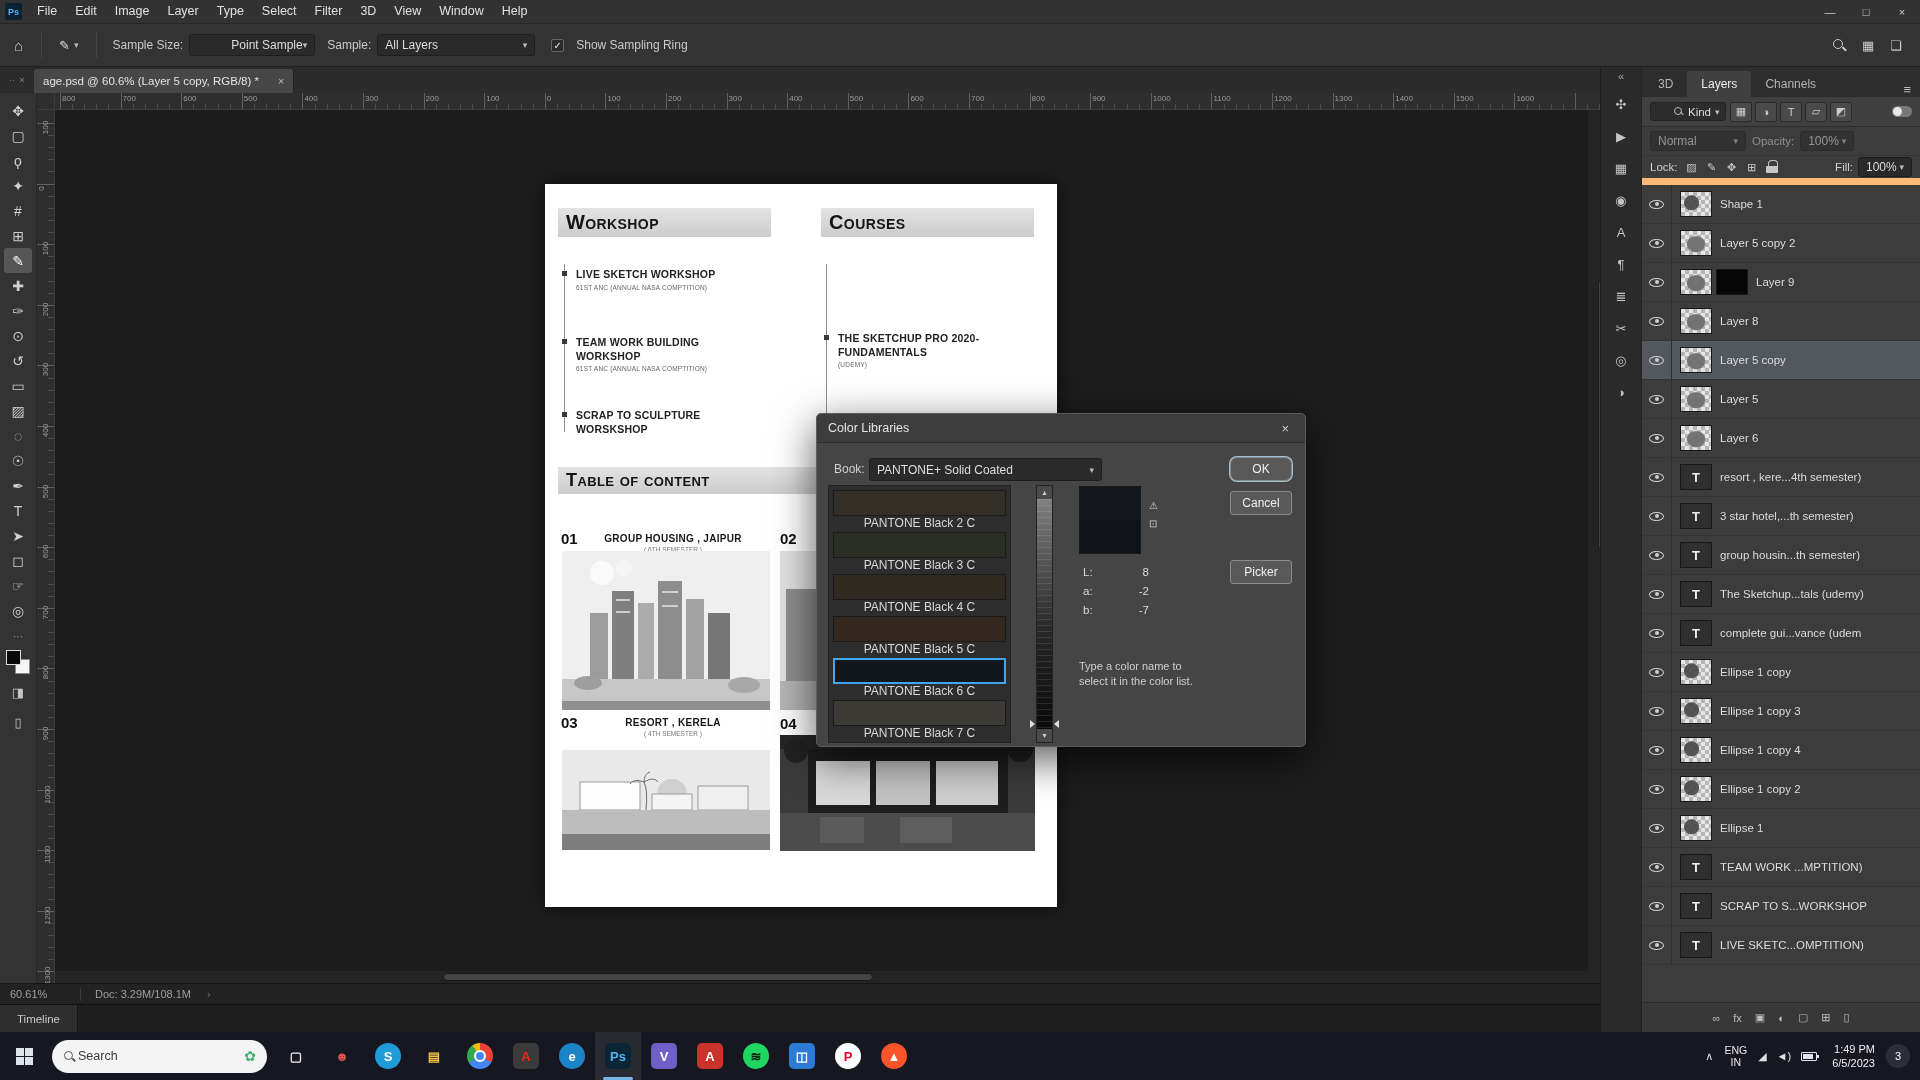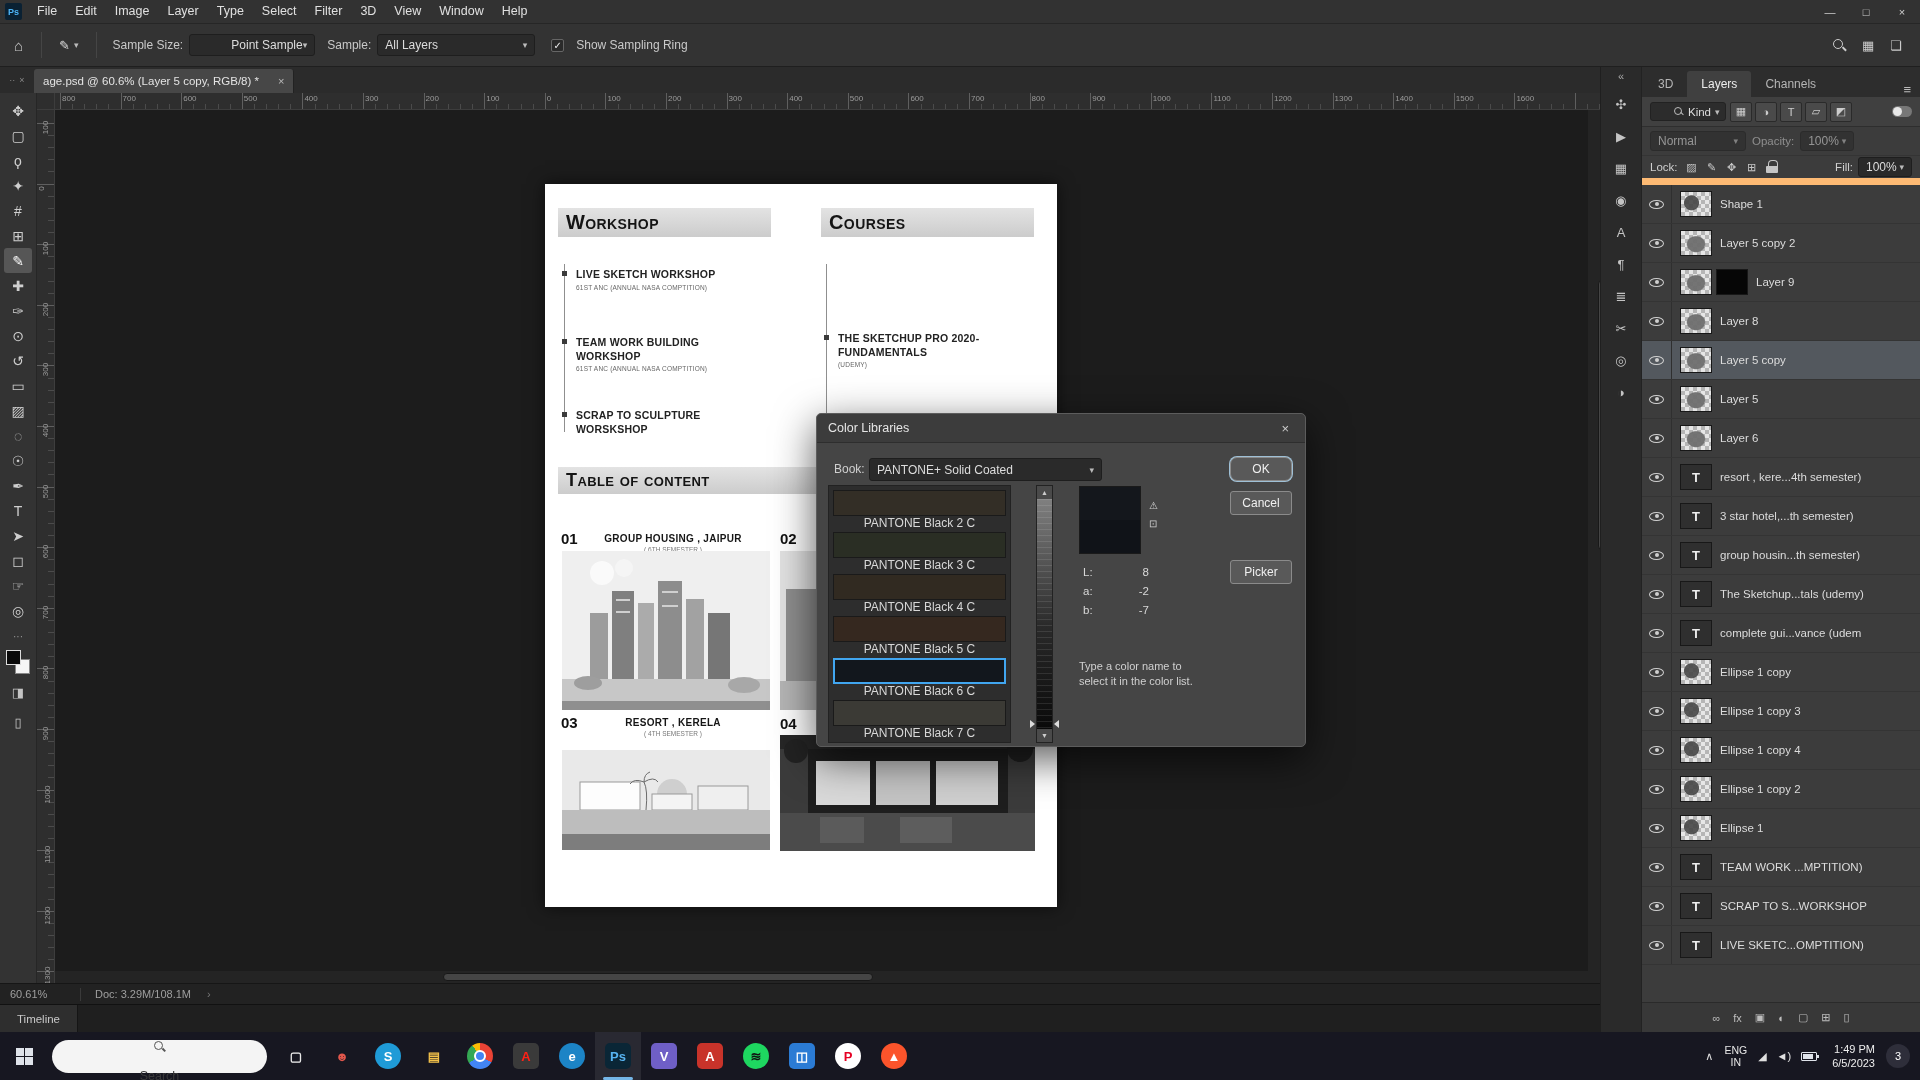--- a/index.html
+++ b/index.html
@@ -163,21 +163,21 @@
   .status-sep { width:1px; height:13px; background:#3a3a3a; margin-right:14px; }
   .status-chevron { margin-left:16px; color:#777; }
   .timelinebar { position:absolute; left:0; top:1004px; width:1600px; height:28px; background:#1f1f1f; border-top:1px solid #111; display:flex; z-index:4; }
   .timeline-tab { width:78px; background:#2e2e2e; color:#c9c9c9; font-size:11.5px; display:flex; align-items:center; justify-content:center; border-right:1px solid #151515; }
 
   
   .taskbar { position:absolute; left:0; top:1032px; width:1920px; height:48px; background:#171721; display:flex; align-items:center; z-index:60; }
   .tb-start { width:48px; height:48px; display:flex; align-items:center; justify-content:center; }
   .win-logo { width:17px; height:17px; display:grid; grid-template-columns:8px 8px; grid-template-rows:8px 8px; gap:1px; }
   .win-logo div { background:#dfe3ea; }
-  .tb-search { width:215px; height:33px; background:#f4f4f4; border-radius:17px; display:flex; align-items:center; padding:0 11px; gap:16px; margin-left:4px;flex-direction:column; }
+  .tb-search { width:215px; height:33px; background:#f4f4f4; border-radius:17px; display:flex; align-items:center; padding:0 11px; gap:2px; margin-left:4px; }
   .icon-mag-dark { width:13px; height:13px; position:relative; flex:none; }
   .icon-mag-dark::before { content:""; position:absolute; left:1px; top:1px; width:7px; height:7px; border:1.5px solid #555; border-radius:50%; }
   .icon-mag-dark::after { content:""; position:absolute; left:9px; top:9px; width:4px; height:1.5px; background:#555; transform:rotate(45deg); }
   .tb-search-text { color:#3a3a3a; font-size:12.5px; }
   .search-flower { margin-left:auto; font-size:14px; color:#3eb06f; }
   .tb-apps { display:flex; margin-left:6px; height:100%; }
   .tb-app { width:46px; height:48px; display:flex; align-items:center; justify-content:center; position:relative; }
   .tb-app.active { background:rgba(255,255,255,.08); }
   .tb-app.active::after { content:""; position:absolute; bottom:0; left:8px; right:8px; height:3px; background:#75b6e7; border-radius:2px; }
   .tb-icon { width:26px; height:26px; border-radius:5px; display:flex; align-items:center; justify-content:center; font-size:13px; font-weight:bold; }

